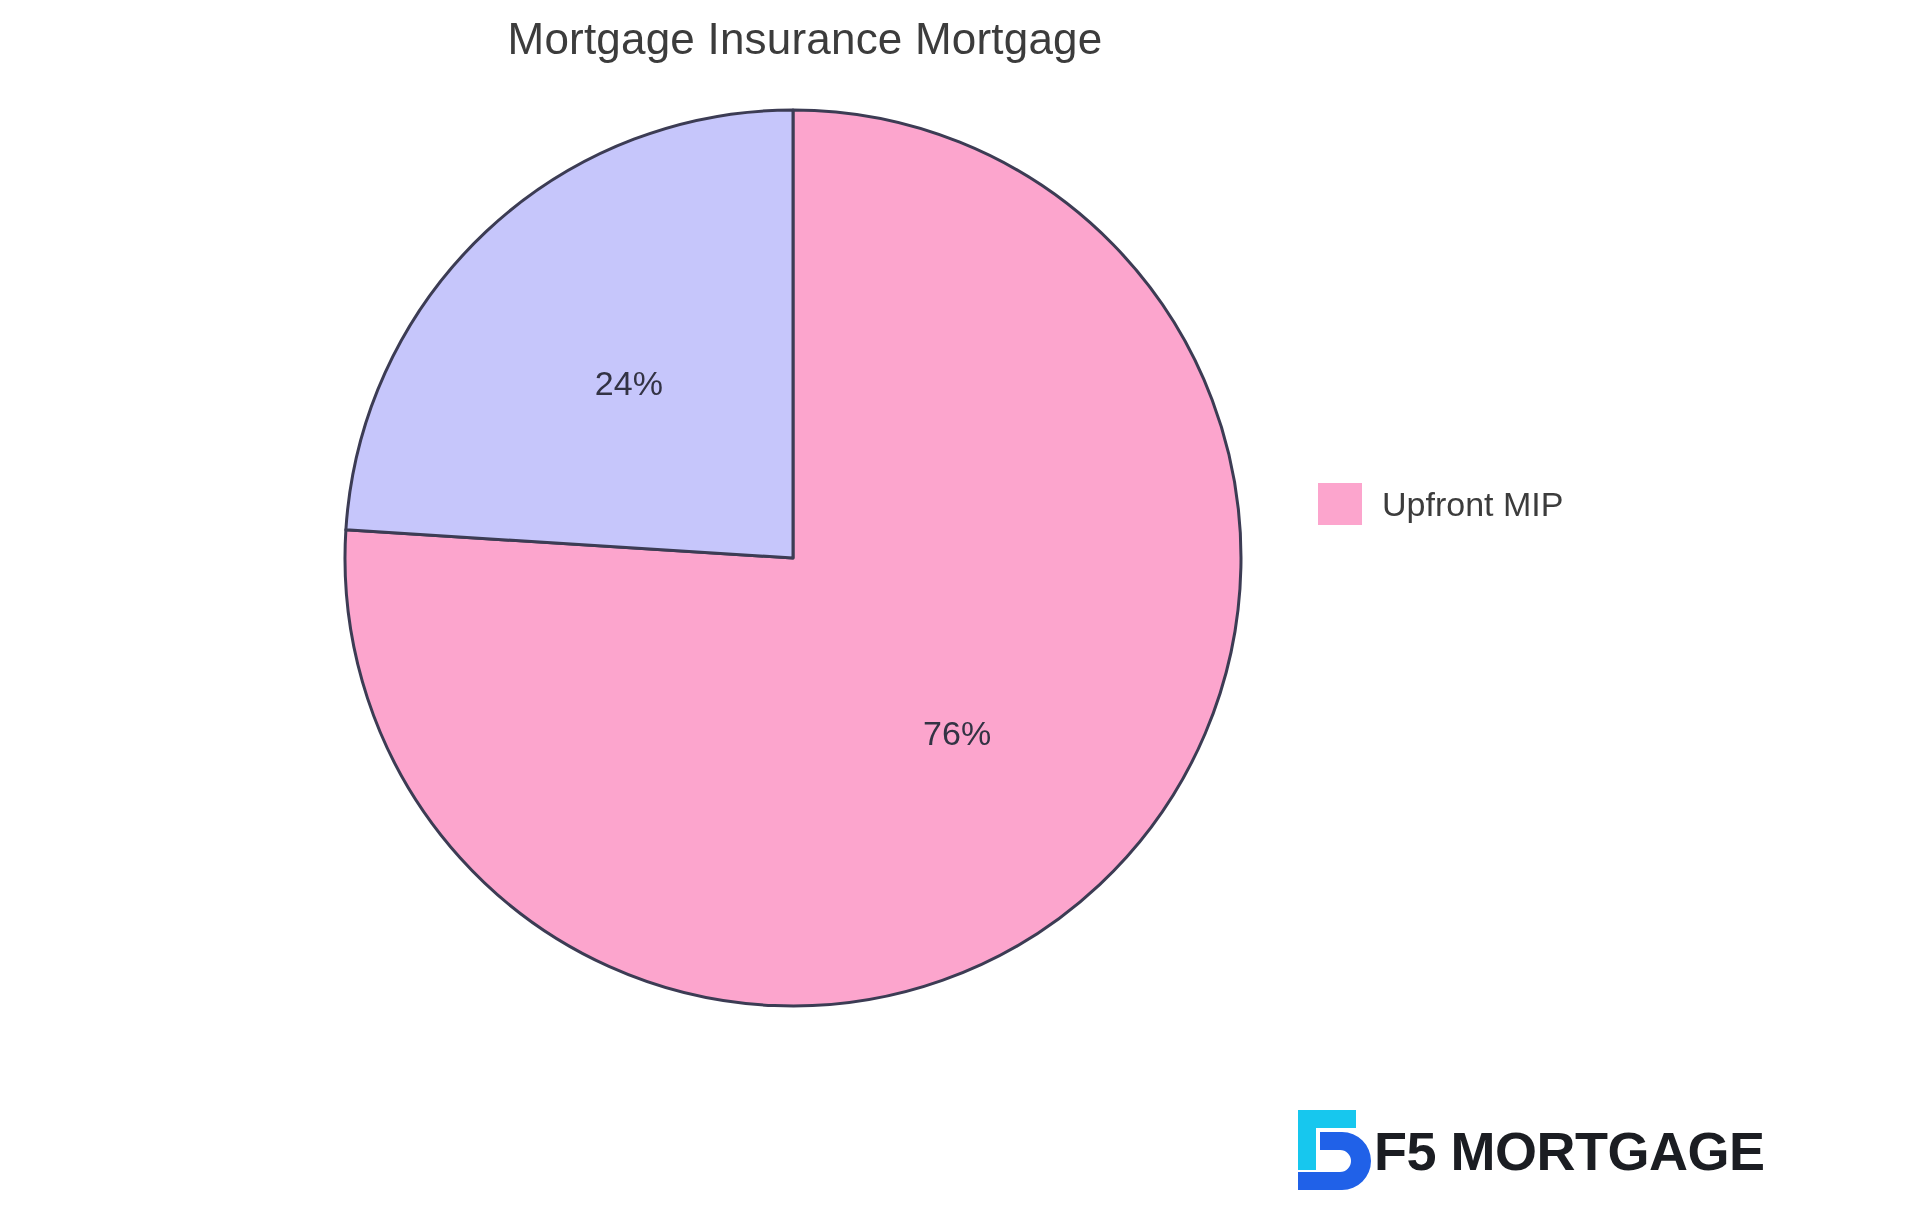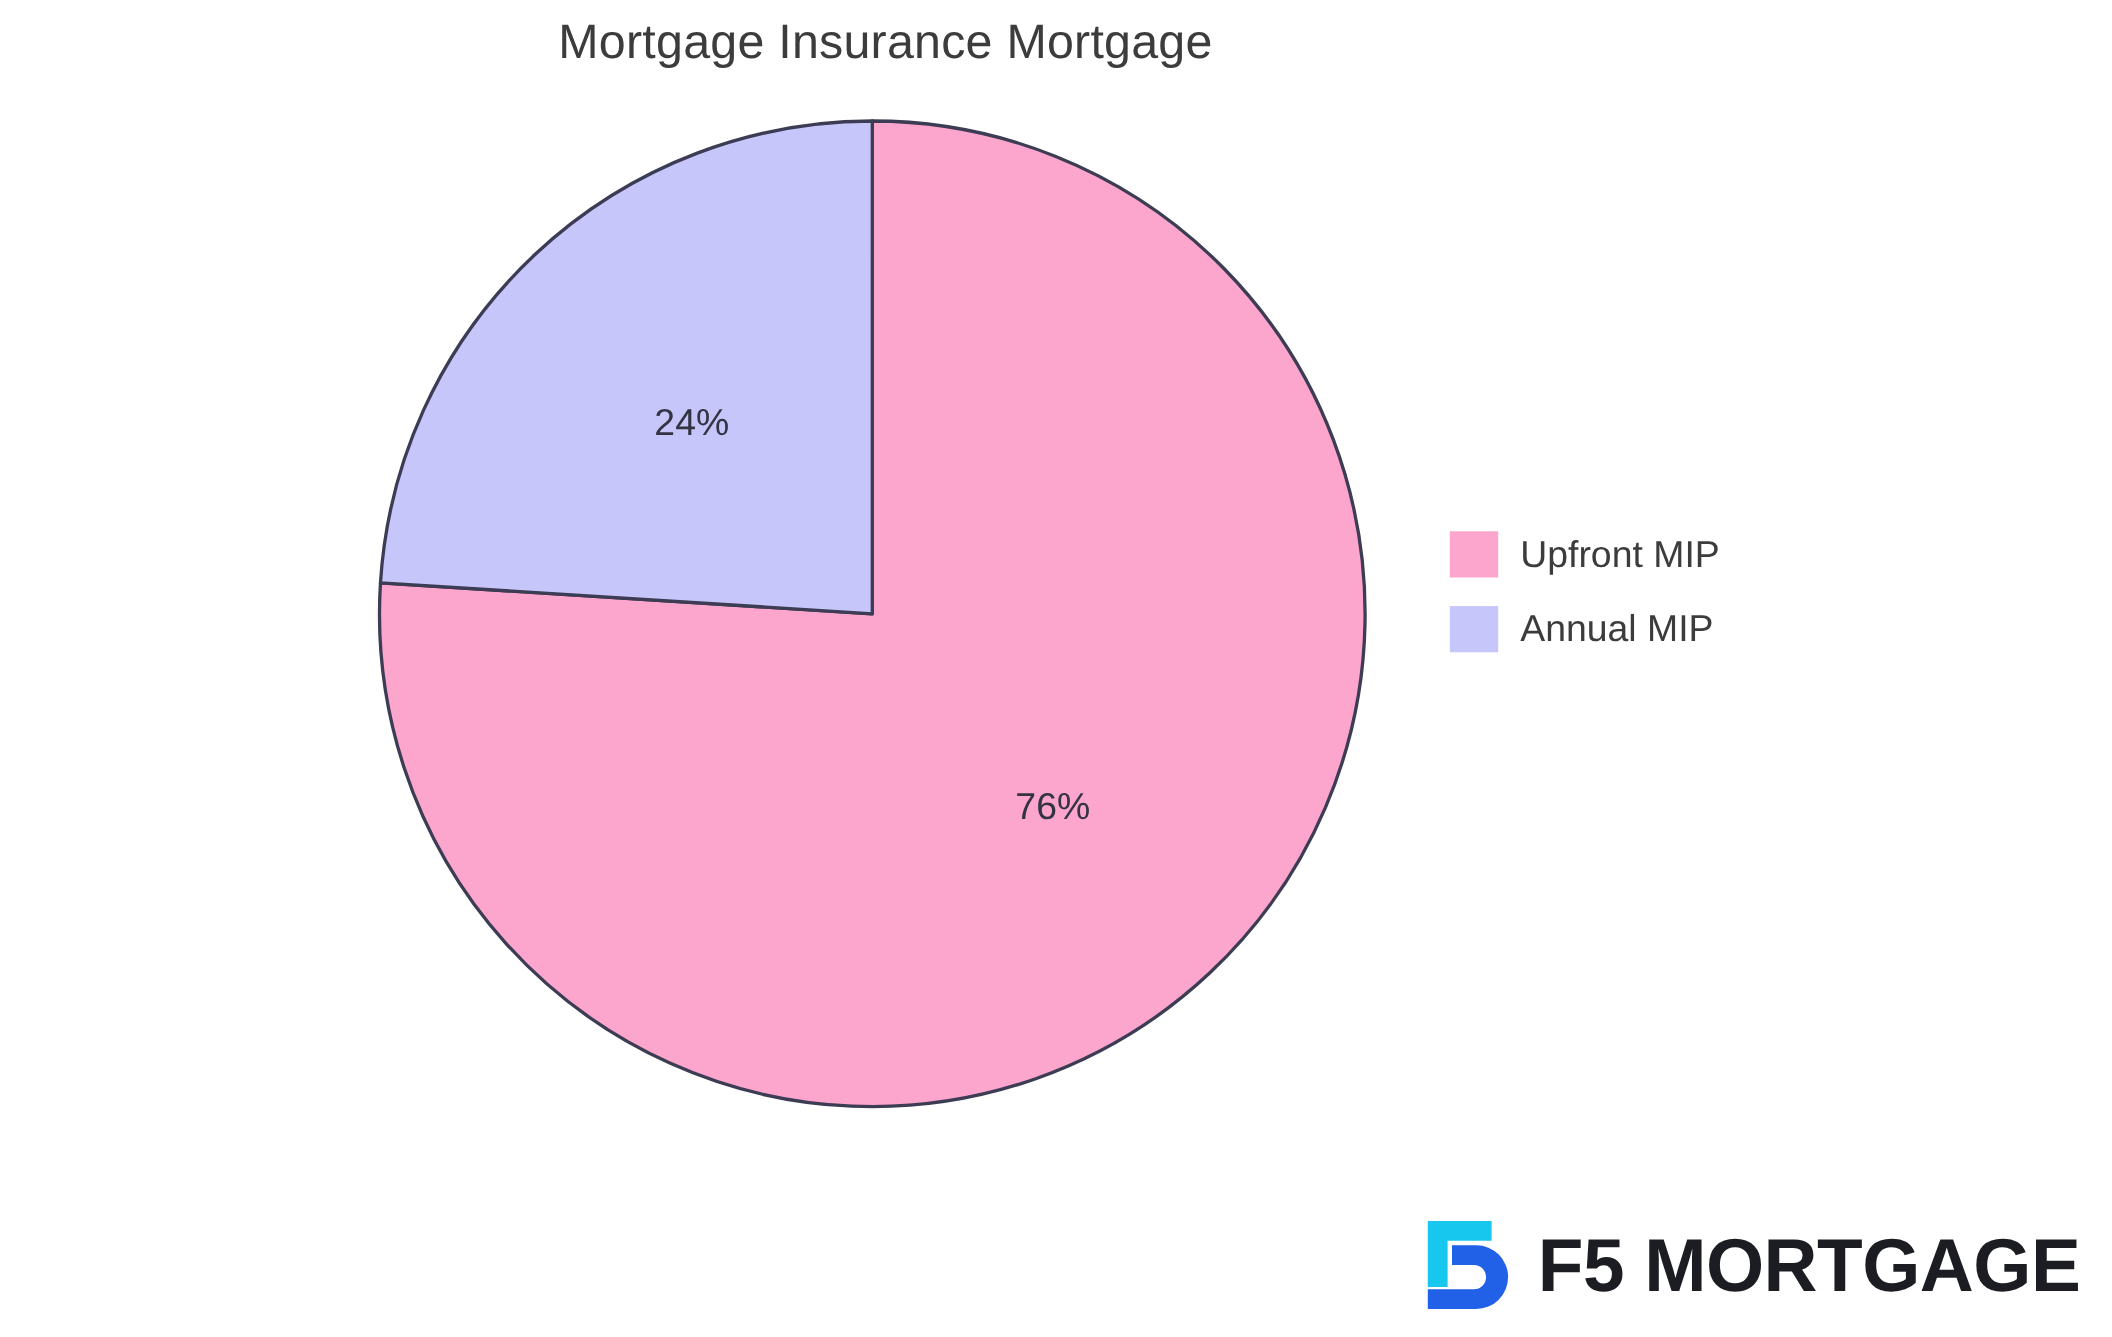--- a/index.html
+++ b/index.html
@@ -85,22 +85,21 @@
     top: 1108px;
     display: flex;
     align-items: center;
   }
   .brand-mark {
     width: 78px;
     height: 86px;
     flex: 0 0 auto;
   }
   .brand-text {
-    margin-left: 24px;
-    font-size: 68px;
+    font-size: 54px;
     font-weight: 700;
     color: #1b1d22;
     letter-spacing: -0.5px;
     white-space: nowrap;
     line-height: 1;
   }
 </style>
 </head>
 <body>
 
@@ -119,24 +118,20 @@
 
       <text class="slice-label" id="label-0" x="957.1" y="727.7" text-anchor="middle">76%</text>
     </svg>
   </div>
 
   <div class="legend">
     <div class="legend-row">
       <span class="legend-swatch" id="sw-0" style="background: rgb(252, 165, 205);"></span>
       <span class="legend-label">Upfront MIP</span>
     </div>
-    <div class="legend-row">
-      <span class="legend-swatch" id="sw-1" style="background: rgb(198, 198, 251);"></span>
-      <span class="legend-label">Annual MIP</span>
-    </div>
   </div>
 
   <div class="brand">
     <span class="brand-mark">
       <svg width="78" height="86" viewBox="0 0 78 86" xmlns="http://www.w3.org/2000/svg">
         <path id="mark-cyan" d="M 2 2 L 60 2 L 60 20 L 20 20 L 20 62 L 2 62 Z" fill="#17C7EE"></path>
         <path id="mark-blue" d="M 2 64 L 44 64 A 11 11 0 0 0 44 42 L 24 42 L 24 24 L 46 24 A 29 29 0 0 1 46 82 L 2 82 Z" fill="#2061E8"></path>
       </svg>
     </span>
     <span class="brand-text" style="color: rgb(27, 29, 34);">F5 MORTGAGE</span>

